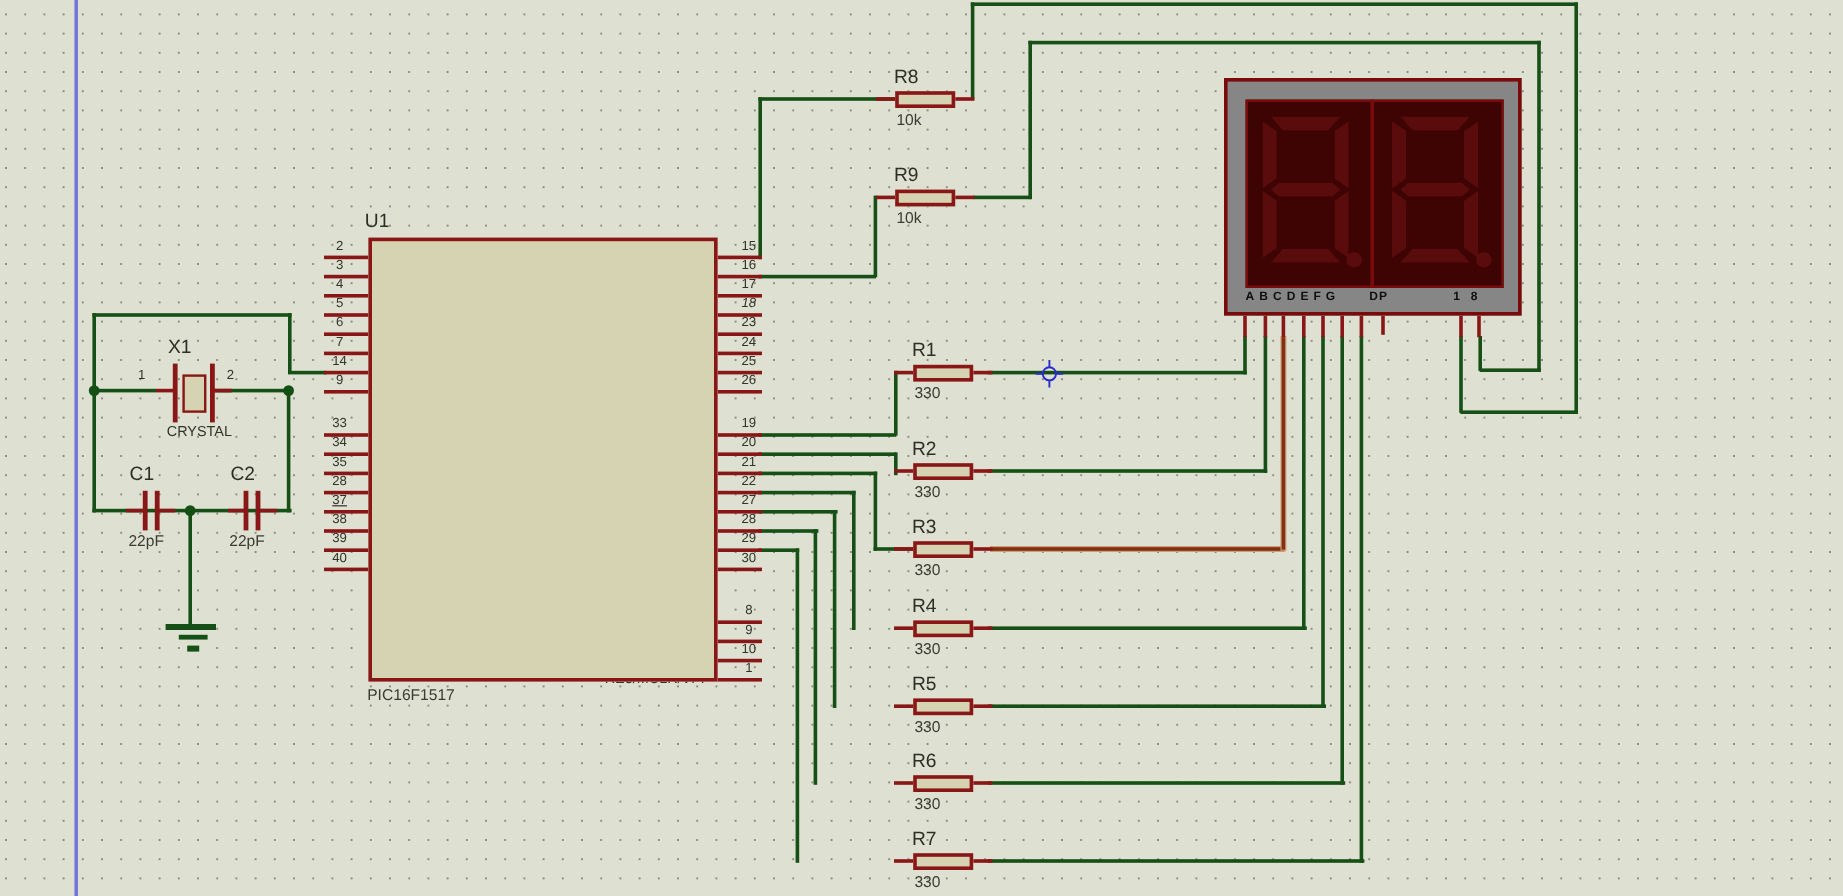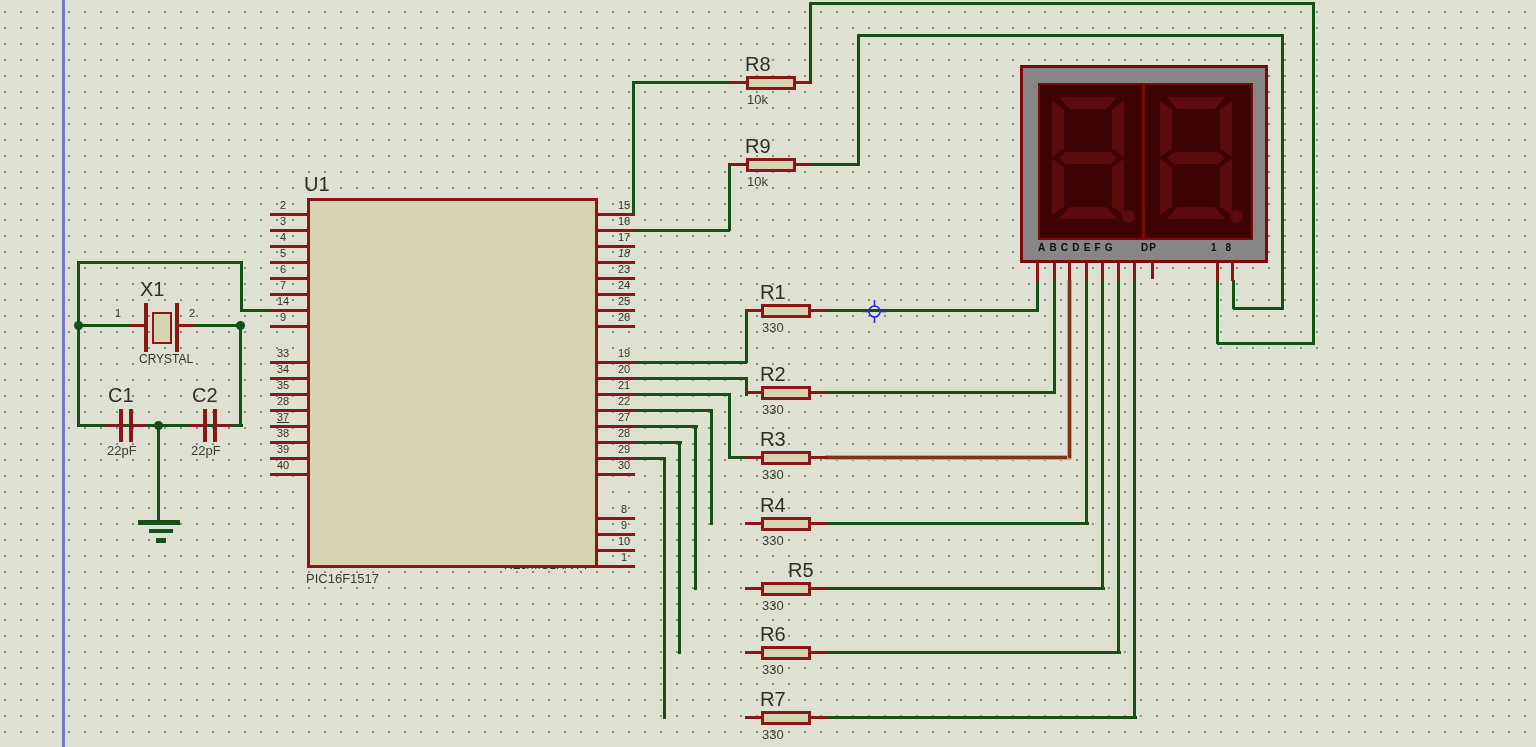--- a/index.html
+++ b/index.html
@@ -10,21 +10,21 @@
     background-size:16px 16px;background-position:13px 4px;
     font-family:"Liberation Sans",sans-serif;
   }
   .abs{position:absolute;}
   .wire{position:absolute;background:#165016;}
   .brown{position:absolute;background:#7a3413;box-shadow:0 0 0 1px #d59a74;}
   .stub{position:absolute;background:#8a1717;}
   .jdot{position:absolute;width:9px;height:9px;border-radius:50%;background:#145014;}
   .comp{position:absolute;background:#d6d3b2;border:3px solid #8a1717;box-sizing:border-box;}
   .res-body{position:absolute;background:#d6d3b2;border:3px solid #8a1717;box-sizing:border-box;}
-  .ref-label{position:absolute;font-size:20px;line-height:17px;color:#2e2e26;white-space:nowrap;}
+  .ref-label{position:absolute;font-size:16px;line-height:17px;color:#2e2e26;white-space:nowrap;}
   .val-label{position:absolute;font-size:13px;line-height:14px;color:#3b3b33;white-space:nowrap;}
   .pin-num{position:absolute;font-size:11px;line-height:12px;color:#33332a;text-align:center;}
   .pin-label{position:absolute;font-size:12px;line-height:13px;color:#33332a;white-space:nowrap;}
   .pin-label.right{text-align:right;}
   .ov{text-decoration:overline;}
   .seg{position:absolute;background:#5a0b0b;}
   .disp-label{position:absolute;font-size:10px;font-weight:bold;color:#0f0f0f;white-space:nowrap;}
 </style>
 </head>
 <body>
@@ -230,21 +230,21 @@
       <div class="ref-label" style="left: 760px; top: 431px;">R3</div>
       <div class="val-label" style="left: 762px; top: 468px;">330</div>
       <div class="stub" style="left: 745px; top: 522px; width: 16px; height: 3px;"></div>
       <div class="stub" style="left: 811px; top: 522px; width: 16px; height: 3px;"></div>
       <div class="res-body" style="left: 761px; top: 517px; width: 50px; height: 14px;"></div>
       <div class="ref-label" style="left: 760px; top: 497px;">R4</div>
       <div class="val-label" style="left: 762px; top: 534px;">330</div>
       <div class="stub" style="left: 745px; top: 587px; width: 16px; height: 3px;"></div>
       <div class="stub" style="left: 811px; top: 587px; width: 16px; height: 3px;"></div>
       <div class="res-body" style="left: 761px; top: 582px; width: 50px; height: 14px;"></div>
-      <div class="ref-label" style="left: 788px; top: 562px;">R5</div>
+      <div class="ref-label" style="left: 760px; top: 562px;">R5</div>
       <div class="val-label" style="left: 762px; top: 599px;">330</div>
       <div class="stub" style="left: 745px; top: 651px; width: 16px; height: 3px;"></div>
       <div class="stub" style="left: 811px; top: 651px; width: 16px; height: 3px;"></div>
       <div class="res-body" style="left: 761px; top: 646px; width: 50px; height: 14px;"></div>
       <div class="ref-label" style="left: 760px; top: 626px;">R6</div>
       <div class="val-label" style="left: 762px; top: 663px;">330</div>
       <div class="stub" style="left: 745px; top: 716px; width: 16px; height: 3px;"></div>
       <div class="stub" style="left: 811px; top: 716px; width: 16px; height: 3px;"></div>
       <div class="res-body" style="left: 761px; top: 711px; width: 50px; height: 14px;"></div>
       <div class="ref-label" style="left: 760px; top: 691px;">R7</div>

